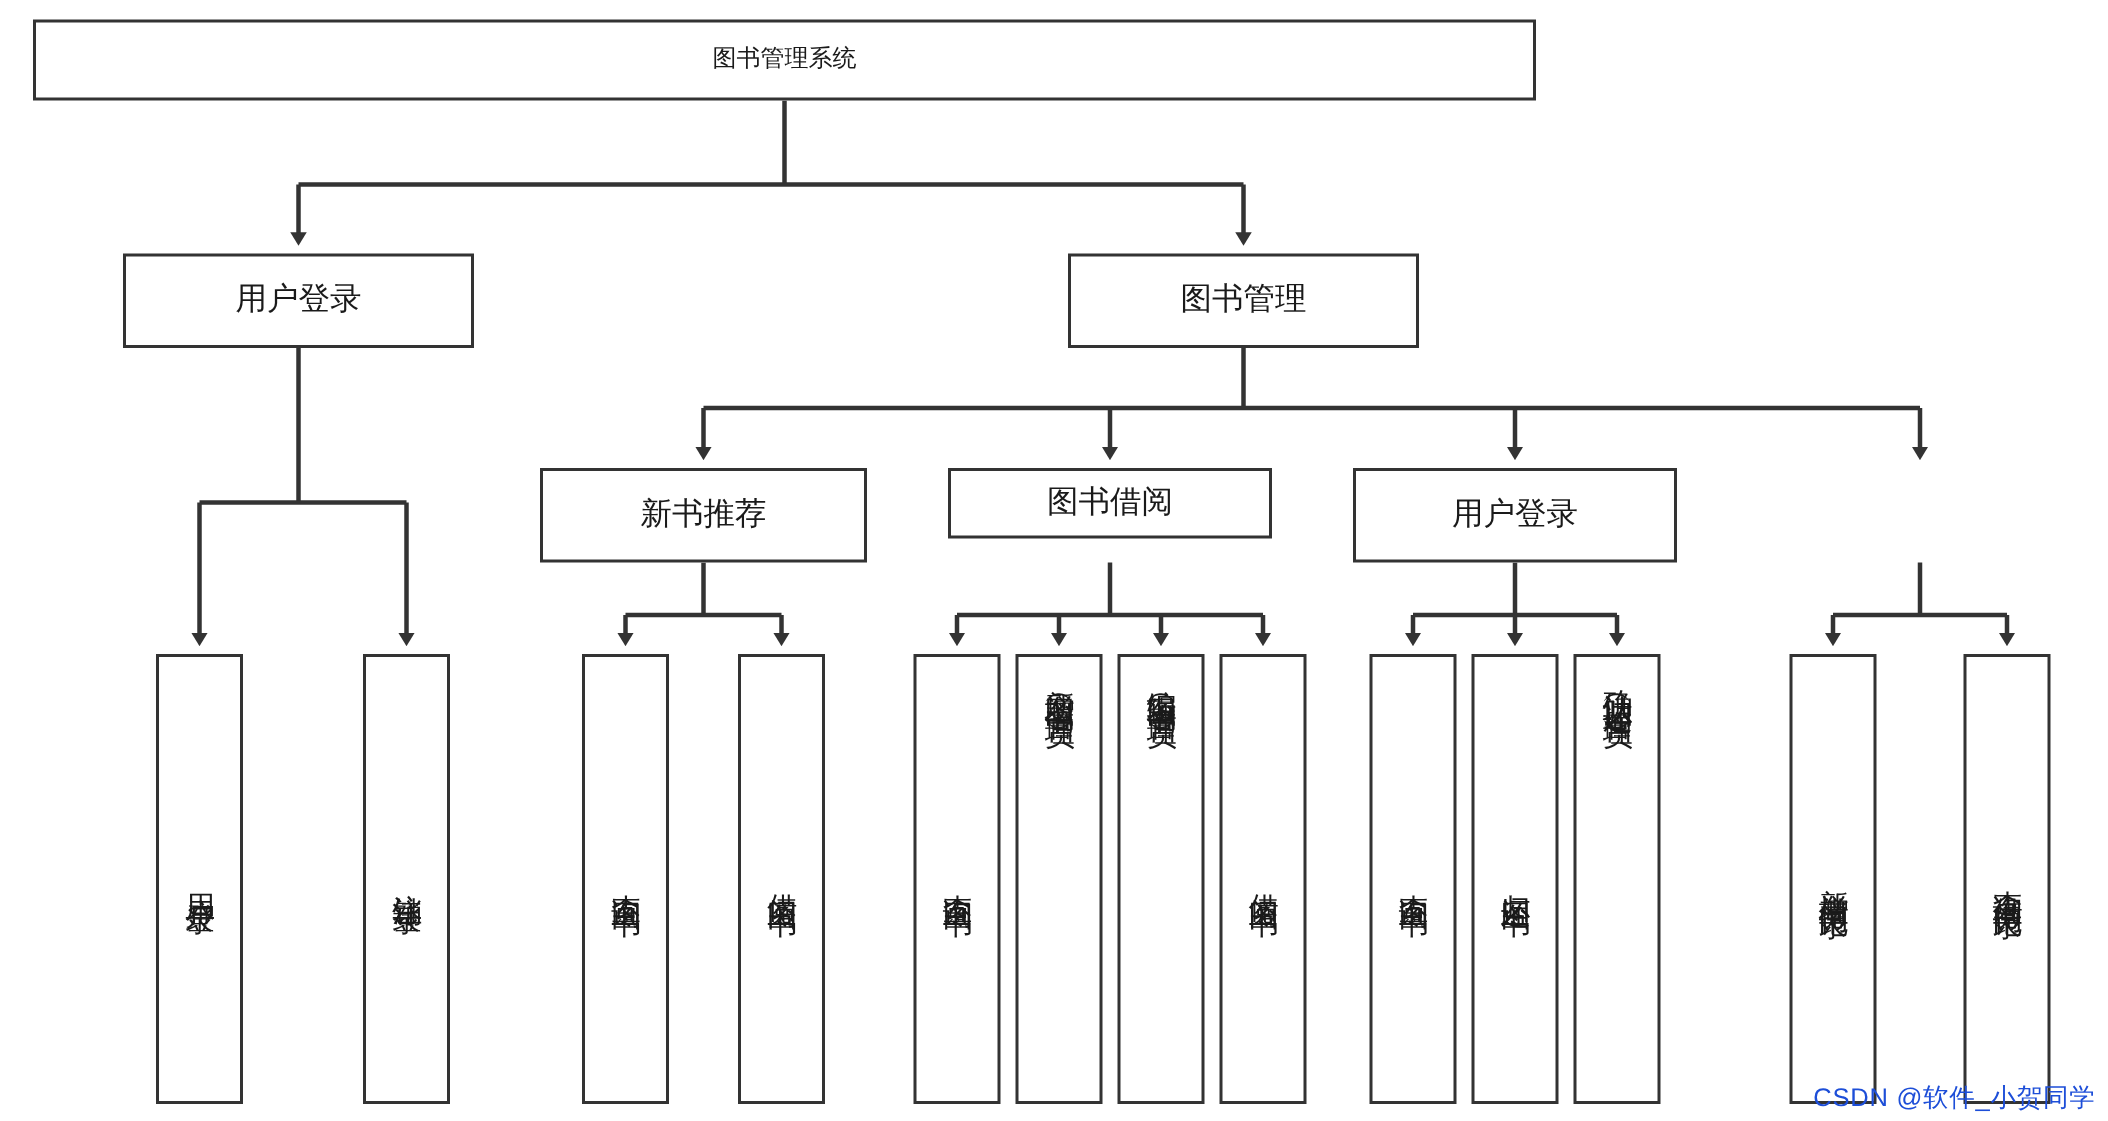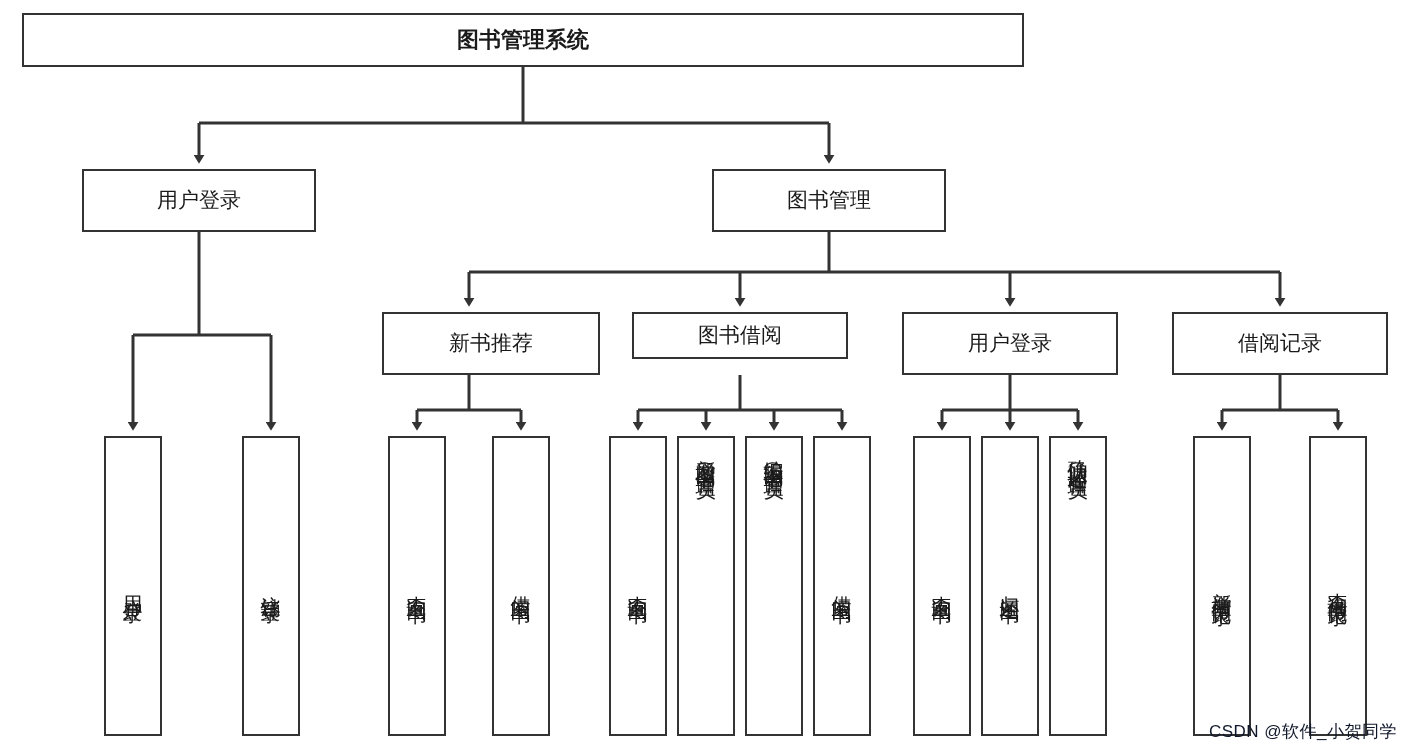--- a/index.html
+++ b/index.html
@@ -40,22 +40,21 @@
     display: block;
     text-align: center;
     white-space: nowrap;
     line-height: 1.15;
   }
   
   .node.h .label {
     font-size: 21px;
   }
   .node.root .label {
-    font-size: 22px;
-    font-weight: bold;
+    font-size: 16px;
   }
   
   .node.v {
     align-items: flex-start;
     justify-content: center;
     padding-top: 0;
   }
   .node.v .label {
     writing-mode: vertical-rl;
     text-orientation: upright;
@@ -74,21 +73,21 @@
   .vwrap.top {
     align-items: flex-start;
     padding-top: 6px;
     box-sizing: border-box;
   }
   .watermark {
     position: absolute;
     right: 8px;
     bottom: 4px;
     font-size: 17px;
-    color: #0f172a;
+    color: #1d4ed8;
     letter-spacing: 0.5px;
     white-space: nowrap;
   }
 </style>
 </head>
 <body>
 
 <div id="canvas">
 
   <svg id="wires" viewBox="0 0 1405 747" xmlns="http://www.w3.org/2000/svg">
@@ -145,31 +144,28 @@
     <span class="label">图书管理系统</span>
   </div>
 
   <div class="node h" style="left:82px; top:169px; width:234px; height:63px;">
     <span class="label">用户登录</span>
   </div>
   <div class="node h" style="left:712px; top:169px; width:234px; height:63px;">
     <span class="label">图书管理</span>
   </div>
 
-  <div class="node h" style="left:360px; top:312px; width:218px; height:63px;margin-left:22px;">
+  <div class="node h" style="left:360px; top:312px; width:218px; height:63px;">
     <span class="label">新书推荐</span>
   </div>
   <div class="node h" style="left:632px; top:312px; width:216px; height:47px;">
     <span class="label">图书借阅</span>
   </div>
   <div class="node h" style="left:902px; top:312px; width:216px; height:63px;">
     <span class="label">用户登录</span>
-  </div>
-  <div class="node h" style="left:1172px; top:312px; width:216px; height:63px;">
-    <span class="label">借阅记录</span>
   </div>
 
   <div class="node v" style="left:104px; top:436px; width:58px; height:300px;">
     <span class="vwrap">
       <span class="label">用户登录</span>
     </span>
   </div>
   <div class="node v" style="left:242px; top:436px; width:58px; height:300px;">
     <span class="vwrap">
       <span class="label">注销登录</span>

